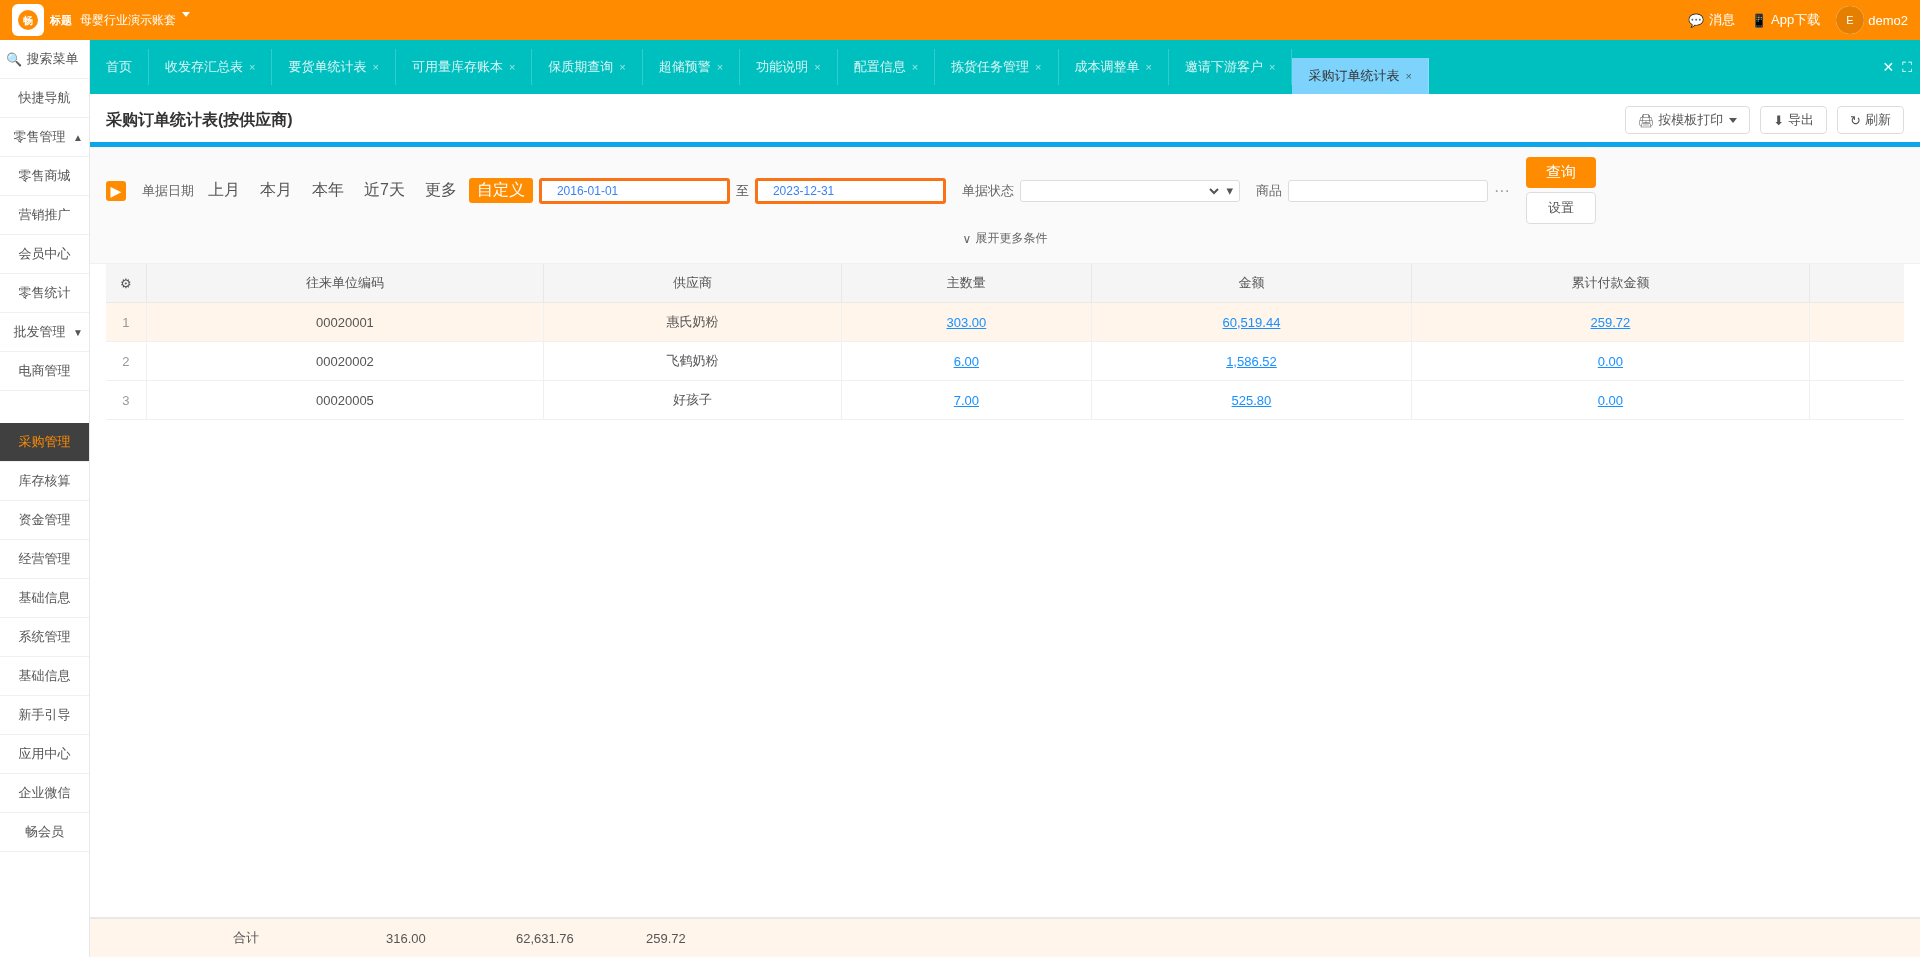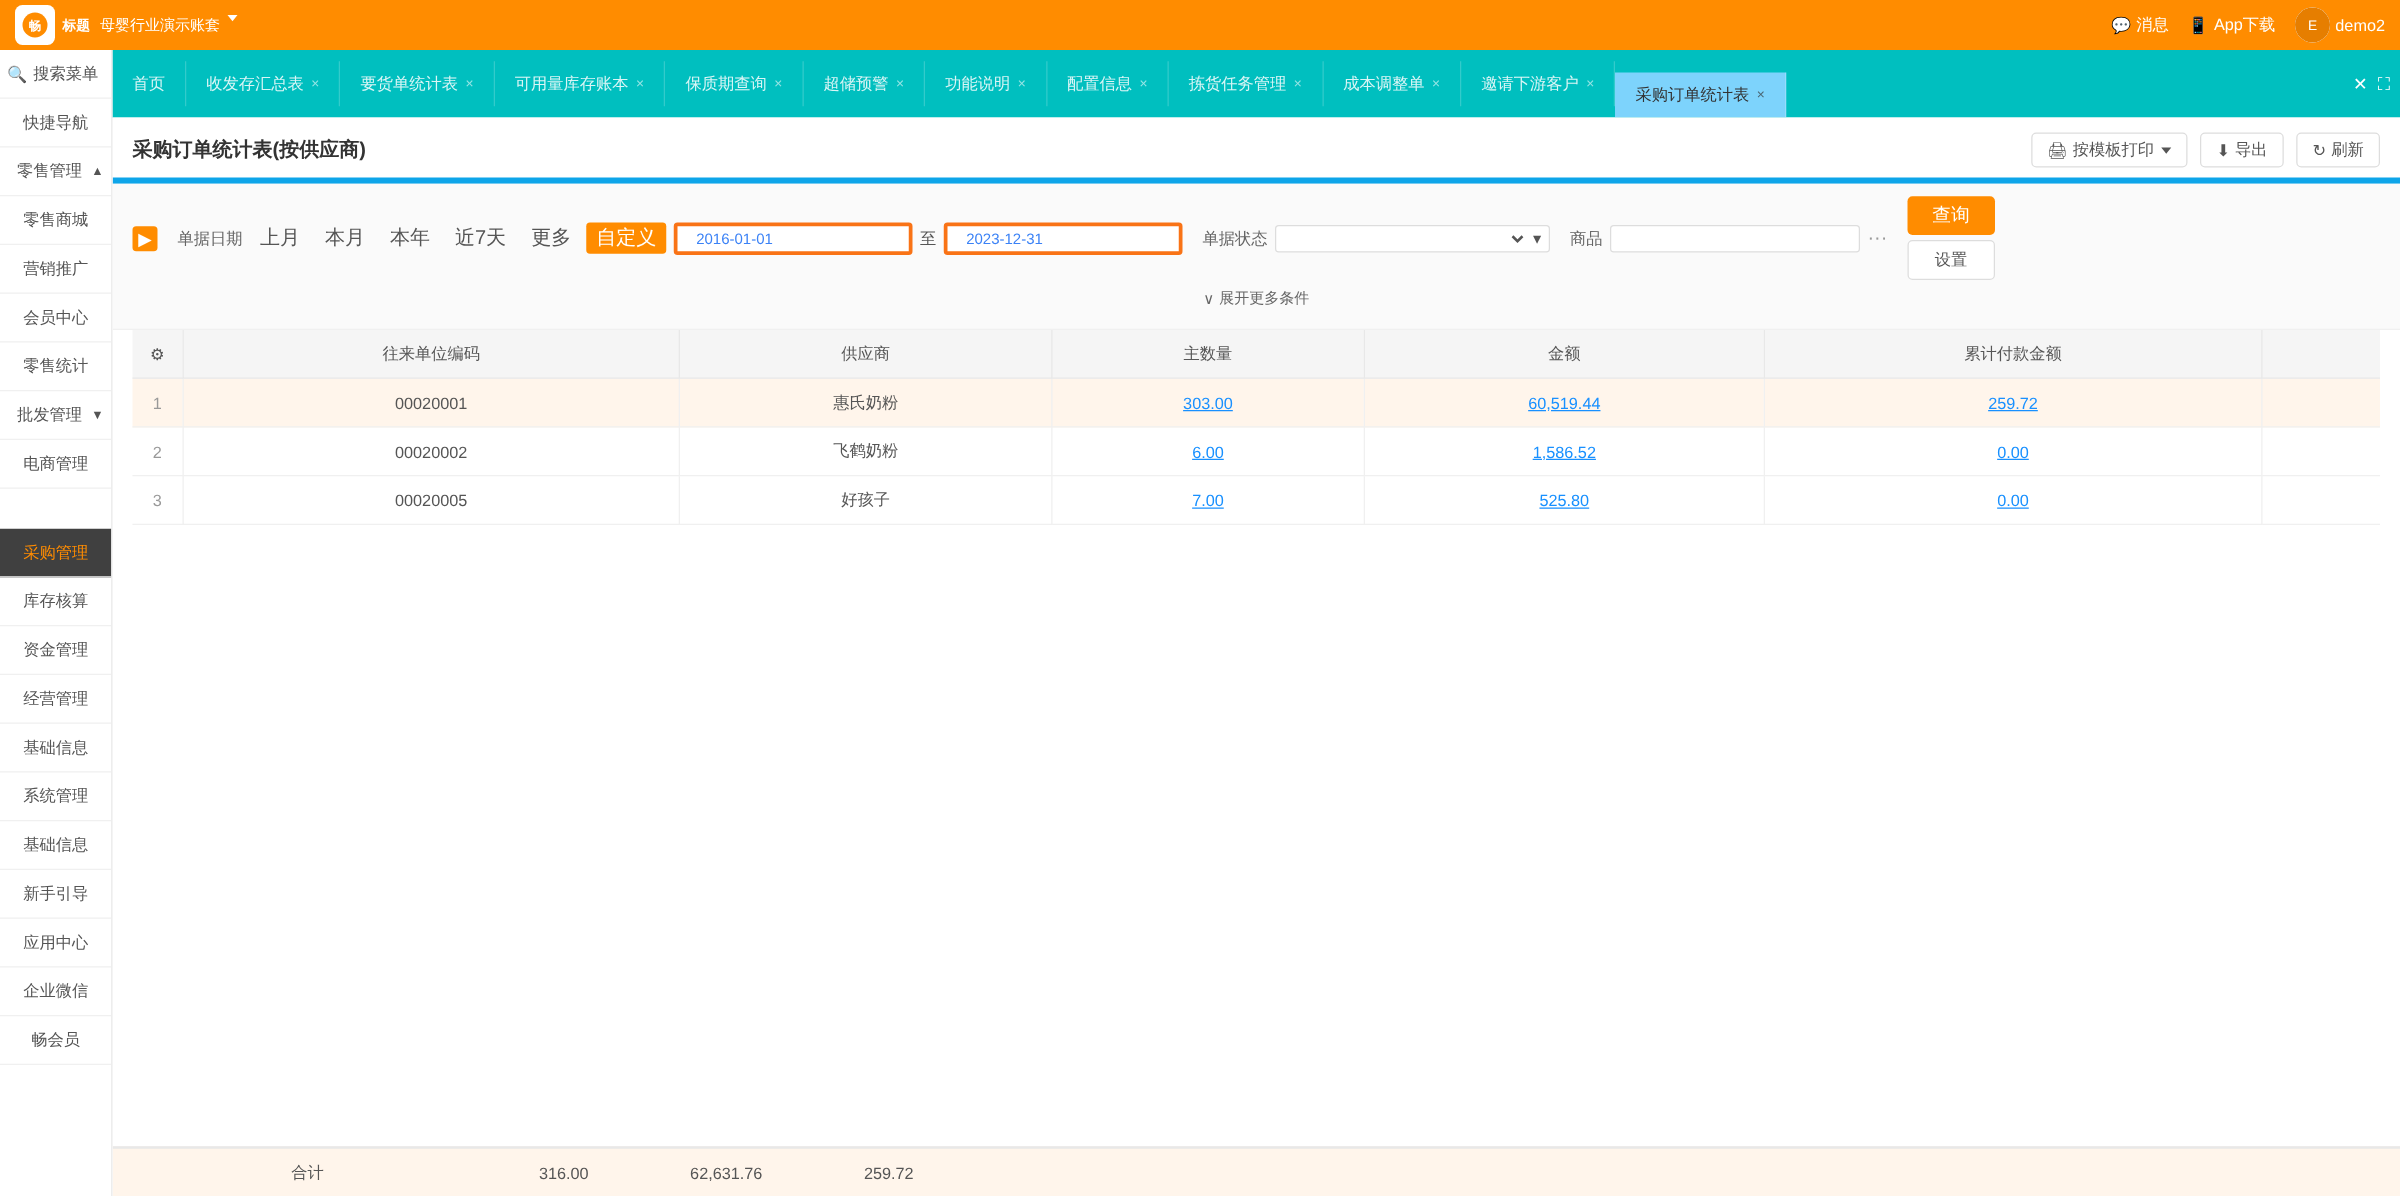--- a/index.html
+++ b/index.html
@@ -70,21 +70,21 @@
     td { padding: 10px 12px; text-align: center; font-size: 13px; color: #555; border-bottom: 1px solid #f0f0f0; border-right: 1px solid #f0f0f0; }
     td:last-child { border-right: none; }
     tr.row-highlight { background: #fff5eb; }
     .link-value { color: #1890ff; text-decoration: underline; cursor: pointer; }
     .row-num { color: #999; }
 
     
     .table-footer { background: #fff5eb; border-top: 2px solid #e8e8e8; padding: 10px 16px; display: flex; align-items: center; font-size: 13px; }
     .footer-label { width: 280px; text-align: center; color: #555; font-weight: 500; }
     .footer-values { display: flex; gap: 0; }
-    .footer-val { width: 130px; text-align: center; color: #555; font-weight: 500; }
+    .footer-val { width: 130px; color: #555; font-weight: 500; }
     
     .chevron-down { display: inline-block; width: 0; height: 0; border-left: 4px solid transparent; border-right: 4px solid transparent; border-top: 5px solid currentColor; vertical-align: middle; margin-left: 2px; }
     
     .filter-actions { display: flex; flex-direction: column; gap: 4px; }
 
     .toggle-btn { width: 20px; height: 20px; background: #ff8c00; border-radius: 3px; display: flex; align-items: center; justify-content: center; cursor: pointer; color: #fff; font-size: 14px; flex-shrink: 0; }
 
     .status-select-wrap { display: flex; align-items: center; border: 1px solid #ddd; border-radius: 3px; background: #fff; padding: 2px 6px; gap: 4px; min-width: 220px; }
     .status-select-wrap select { border: none; outline: none; font-size: 12px; color: #555; background: transparent; flex: 1; }
   </style>

